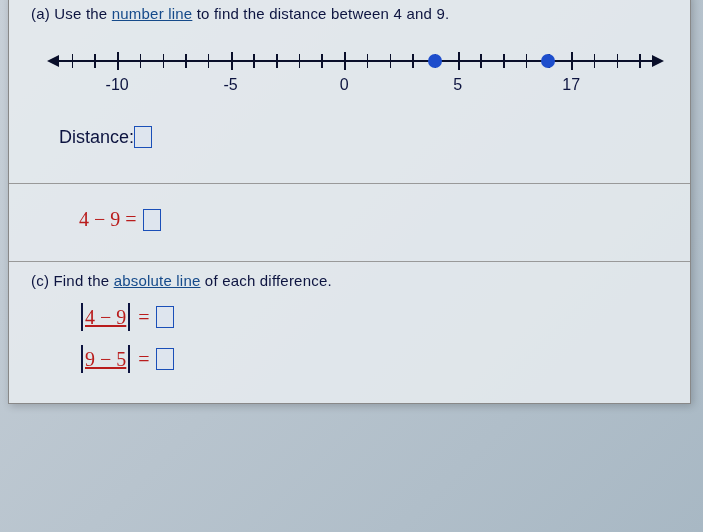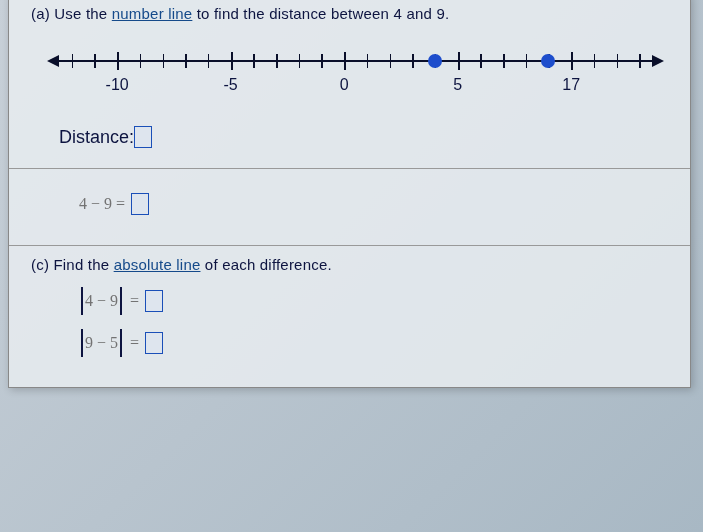--- a/index.html
+++ b/index.html
@@ -77,53 +77,53 @@
 .dot {
   position: absolute;
   top: 6px;
   width: 14px;
   height: 14px;
   background: #1d4dcc;
   border-radius: 50%;
   transform: translateX(-50%);
 }
 .dist-line {
-  margin: 4px 0 4px 28px;
+  margin: 4px 0 19px 28px;
   font-size: 18px;
   color: #0d1440;
   display: flex;
   align-items: center;
   gap: 0;
 }
 .inputbox {
   display: inline-block;
   width: 18px;
   height: 22px;
   border: 1.5px solid #1a4fb8;
   background: rgba(220,228,240,0.6);
   vertical-align: middle;
 }
 .eq-row {
   margin: 14px 0 14px 48px;
-  font-size: 16px;
-  color: #737373;
+  font-size: 20px;
+  color: #b91c1c;
   display: flex;
   align-items: center;
   gap: 6px;
   font-family: 'Times New Roman', serif;
 }
 .abs-bar {
   display:inline-block;
   width: 2px;
   height: 28px;
   background: #0d1440;
   vertical-align: middle;
   margin: 0 2px;
 }
-.abs-group { display:inline-flex; align-items:center; }
+.abs-group { display:inline-flex; align-items:center;text-decoration:underline; }
 .sec-b .prompt-line, .sec-c .prompt-line { margin-bottom: 4px; }
 </style>
 </head>
 <body>
 
 <div class="sheet">
 
   <div class="section sec-a">
     <div class="prompt-line">
       <span class="part-label">(a)</span>

